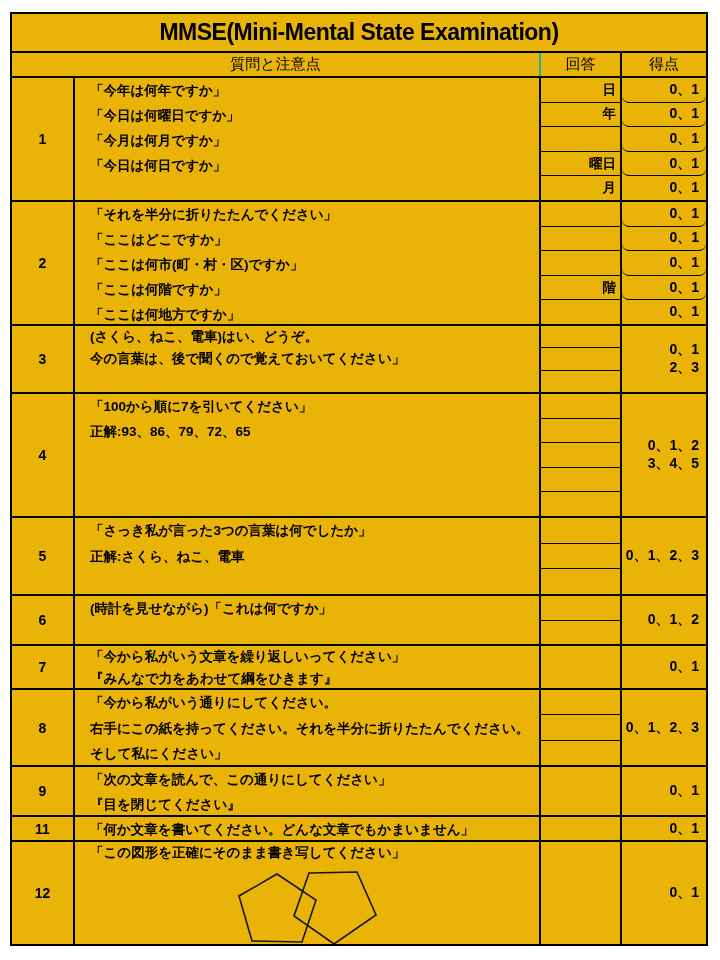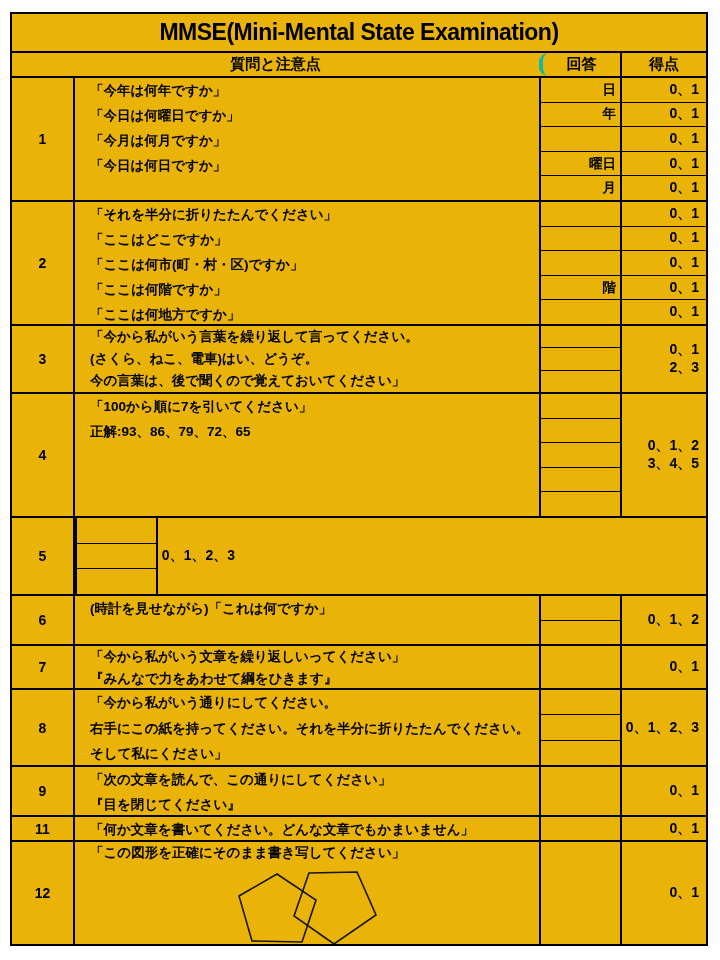--- a/index.html
+++ b/index.html
@@ -21,24 +21,24 @@
     height: 39px;
     border-bottom: 2px solid #000;
     display: flex; align-items: center; justify-content: center;
     font-size: 23px; font-weight: bold;
     letter-spacing: -0.5px;
   }
   .header-row {
     height: 25px;
     border-bottom: 2px solid #000;
     display: flex;
-    font-weight: bold; font-size: 15px;
+    font-weight: normal; font-size: 15px;
   }
   .h-q { flex: 1; display: flex; align-items: center; justify-content: center; }
-  .h-a { width: 81px; border-left: 4px solid #14b8a6; display: flex; align-items: center; justify-content: center; border-radius: 9px; }
+  .h-a { width: 81px; border-left: 2px solid #14b8a6; display: flex; align-items: center; justify-content: center; }
   .h-s { width: 86px; border-left: 2px solid #000; display: flex; align-items: center; justify-content: center; }
 
   .row { display: flex; border-bottom: 2px solid #000; }
   .row:last-child { border-bottom: none; }
 
   .c-num {
     width: 63px; border-right: 2px solid #000;
     display: flex; align-items: center; justify-content: center;
     font-weight: bold; font-size: 14px;
   }
@@ -65,20 +65,21 @@
     width: 86px; border-left: 2px solid #000;
     display: flex; flex-direction: column;
     font-weight: bold; font-size: 14px;
   }
   .c-score .sc {
     flex: 1;
     display: flex; align-items: center; justify-content: flex-end;
     padding-right: 7px;
     text-align: right;
     white-space: pre-line;
+    border-radius: 7px;
   }
   .c-score .sc:not(:last-child) { border-bottom: 1px solid #000; }
 
   .figure-wrap {
     position: absolute;
     left: 152px; top: 26px;
     width: 152px; height: 80px;
   }
   svg polygon { fill: none; stroke: #161616; stroke-width: 1.6; }
 </style>
@@ -144,21 +145,20 @@
           <div class="sc">0、1</div>
           <div class="sc">0、1</div>
           <div class="sc">0、1</div>
         </div>
       </div>
       <div class="row" style="height: 68px;">
         <div class="c-num">
           <span>3</span>
         </div>
         <div class="c-q" style="line-height: 22px;">
-          <div class="q-line">「今から私がいう言葉を繰り返して言ってください。</div>
           <div class="q-line">(さくら、ねこ、電車)はい、どうぞ。</div>
           <div class="q-line">今の言葉は、後で聞くので覚えておいてください」</div>
         </div>
         <div class="c-ans">
           <div class="sub"></div>
           <div class="sub"></div>
           <div class="sub"></div>
         </div>
         <div class="c-score">
           <div class="sc">0、1
@@ -181,20 +181,24 @@
           <div class="sub"></div>
         </div>
         <div class="c-score">
           <div class="sc">0、1、2
 3、4、5</div>
         </div>
       </div>
       <div class="row" style="height: 78px;">
         <div class="c-num">
           <span>5</span>
+        </div>
+        <div class="c-q" style="line-height: 26px;">
+          <div class="q-line">「さっき私が言った3つの言葉は何でしたか」</div>
+          <div class="q-line">正解:さくら、ねこ、電車</div>
         </div>
         <div class="c-ans">
           <div class="sub"></div>
           <div class="sub"></div>
           <div class="sub"></div>
         </div>
         <div class="c-score">
           <div class="sc">0、1、2、3</div>
         </div>
       </div>

